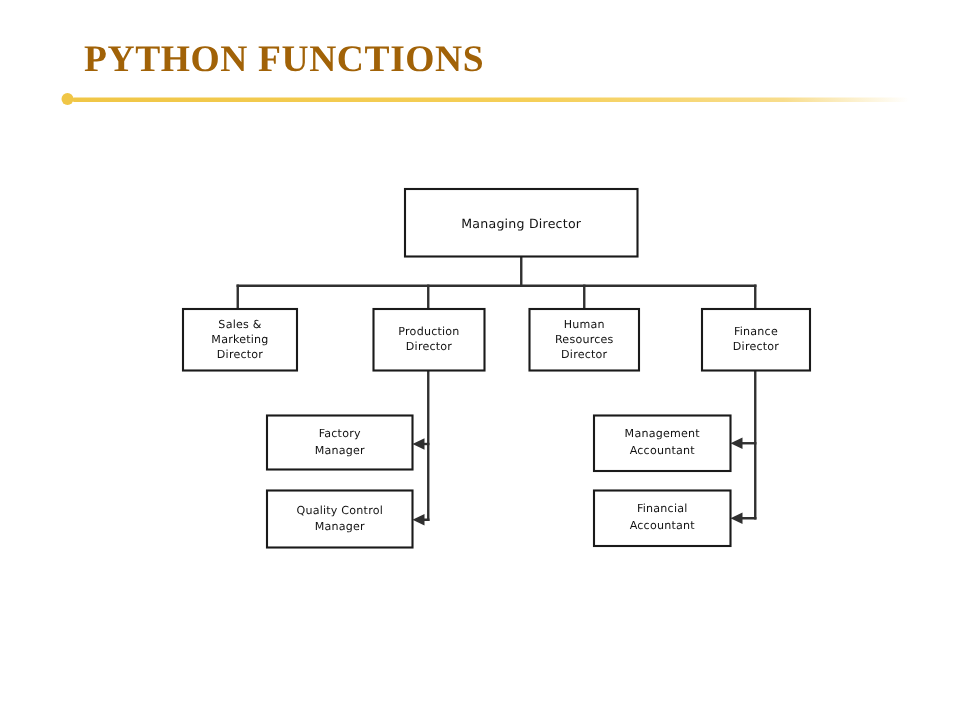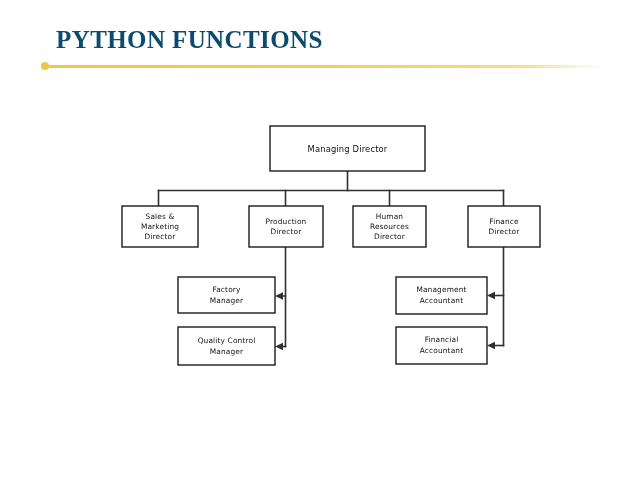--- a/index.html
+++ b/index.html
@@ -18,21 +18,21 @@
 
   
   #slide-title {
     position: absolute;
     left: 56px;
     top: 26px;
     font-family: "Liberation Serif", serif;
     font-weight: bold;
     font-size: 25px;
     letter-spacing: 0.4px;
-    color: #0c4a6e;
+    color: #a16207;
     white-space: nowrap;
   }
   #title-rule {
     position: absolute;
     left: 48px;
     top: 65px;
     width: 558px;
     height: 3px;
     background: linear-gradient(to right,
                 #f0c646 0%,

